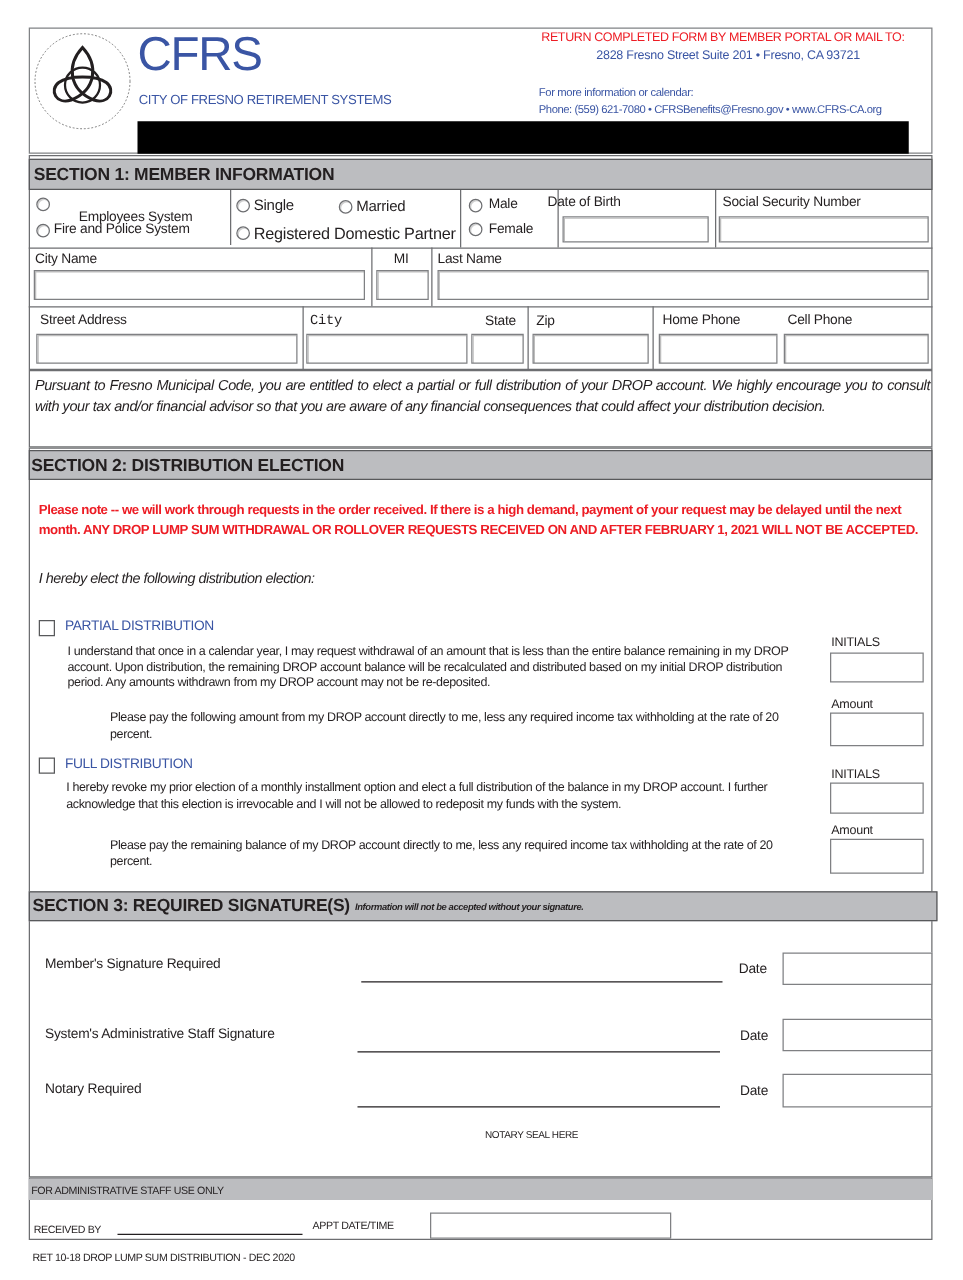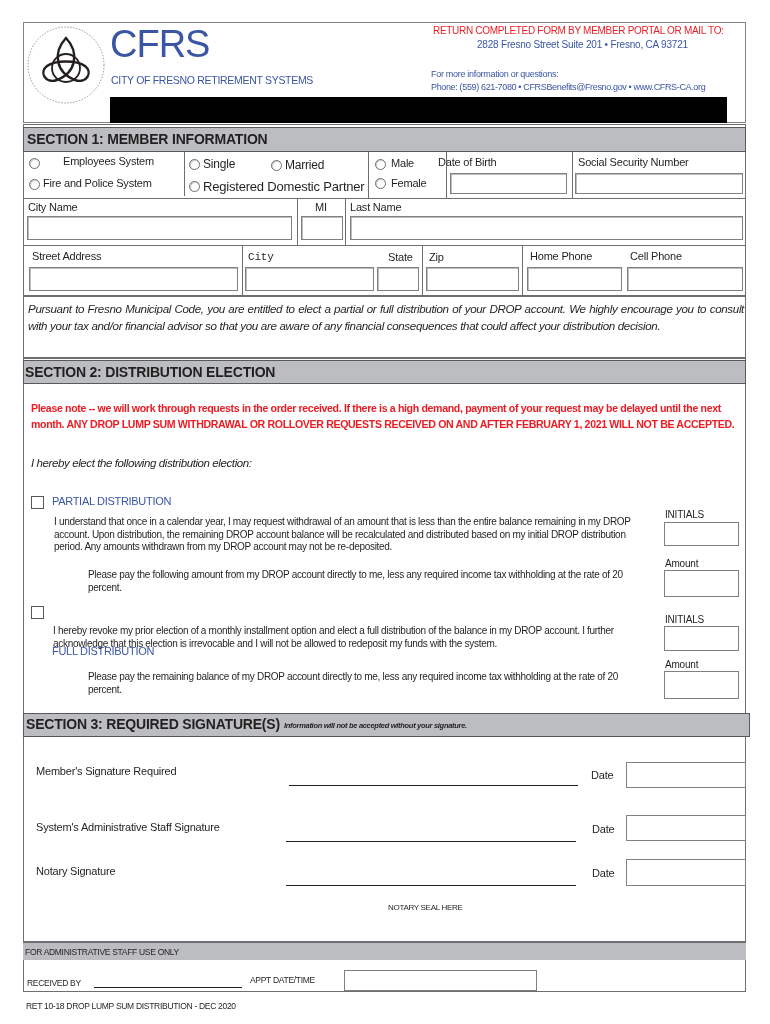--- a/index.html
+++ b/index.html
@@ -31,38 +31,38 @@
       <circle cx="41" cy="44" r="14" stroke-width="1.8"></circle>
     </g>
   </svg>
 </div>
 
 <div class="abs" style="left:110px;top:24px;font-size:38px;color:#3a55a4;letter-spacing:-1px;line-height:40px;">CFRS</div>
 <div class="abs" style="left:111px;top:74px;font-size:10.5px;color:#3a55a4;letter-spacing:-0.3px;white-space:nowrap;">CITY OF FRESNO RETIREMENT SYSTEMS</div>
 
 <div class="abs" style="left:433px;top:25px;font-size:10px;color:#ed1c24;letter-spacing:-0.3px;white-space:nowrap;">RETURN  COMPLETED FORM BY MEMBER PORTAL OR MAIL TO:</div>
 <div class="abs" style="left:477px;top:39px;font-size:10px;color:#3a55a4;letter-spacing:-0.2px;white-space:nowrap;">2828 Fresno Street Suite 201 • Fresno, CA  93721</div>
-<div class="abs" style="left:431px;top:69px;font-size:9px;color:#3a55a4;letter-spacing:-0.3px;white-space:nowrap;">For more information or questions:</div>
+<div class="abs" style="left:431px;top:69px;font-size:9px;color:#3a55a4;letter-spacing:-0.3px;white-space:nowrap;">For more information or calendar:</div>
 <div class="abs" style="left:431px;top:82px;font-size:9px;color:#3a55a4;letter-spacing:-0.35px;white-space:nowrap;">Phone:  (559) 621-7080 • CFRSBenefits@Fresno.gov • www.CFRS-CA.org</div>
 
 <div class="abs" style="left:110px;top:97px;width:617px;height:26px;background:#000;"></div>
 <div class="abs" style="left:121px;top:99px;font-size:18px;font-weight:bold;color:#000000;letter-spacing:-0.5px;white-space:nowrap;">DROP LUMP SUM DISTRIBUTION</div>
 
 <div class="frame" style="left:23px;top:124px;width:723px;height:172px;"></div>
 <div class="bar" style="left:23px;top:127px;width:723px;height:25px;"></div>
 <div class="bar-title" style="left:27px;top:131px;">SECTION 1:  MEMBER INFORMATION</div>
 
 <div class="vline" style="left:184px;top:152px;height:44px;"></div>
 <div class="vline" style="left:368px;top:152px;height:46px;"></div>
 <div class="vline" style="left:446px;top:152px;height:46px;"></div>
 <div class="vline" style="left:572px;top:152px;height:46px;"></div>
 <div class="hline" style="left:23px;top:198px;width:723px;"></div>
 
 <div class="radio" style="left:29px;top:158px;"></div>
-<div class="lbl" style="left:43px;top:155px;padding-left:20px;">Employees System</div>
+<div class="lbl" style="left:43px;top:168px;padding-left:20px;">Employees System</div>
 <div class="radio" style="left:29px;top:179px;"></div>
 <div class="lbl" style="left:43px;top:177px;">Fire and Police System</div>
 
 <div class="radio" style="left:189px;top:159px;"></div>
 <div class="lbl" style="left:203px;top:157px;font-size:12px;">Single</div>
 <div class="radio" style="left:271px;top:160px;"></div>
 <div class="lbl" style="left:285px;top:158px;font-size:12px;">Married</div>
 <div class="radio" style="left:189px;top:181px;"></div>
 <div class="lbl" style="left:203px;top:179px;font-size:13px;">Registered Domestic Partner</div>
 
@@ -117,21 +117,21 @@
 <div class="check" style="left:31px;top:496px;"></div>
 <div class="abs" style="left:52px;top:495px;font-size:11px;color:#3a55a4;letter-spacing:-0.3px;white-space:nowrap;">PARTIAL DISTRIBUTION</div>
 <div class="para" style="left:54px;top:516px;width:600px;">I understand that once in a calendar year, I may request withdrawal of an amount that is less than the entire balance remaining in my DROP account.  Upon distribution, the remaining DROP account balance will be recalculated and distributed based on my initial DROP distribution period.  Any amounts withdrawn from my DROP account may not be re-deposited.</div>
 <div class="para" style="left:88px;top:569px;width:565px;">Please pay the following amount from my DROP account directly to me, less any required income tax withholding at the rate of 20 percent.</div>
 <div class="lbl" style="left:665px;top:509px;font-size:10px;">INITIALS</div>
 <div class="field" style="left:664px;top:522px;width:75px;height:24px;box-shadow:none;"></div>
 <div class="lbl" style="left:665px;top:558px;font-size:10px;">Amount</div>
 <div class="field" style="left:664px;top:570px;width:75px;height:27px;box-shadow:none;"></div>
 
 <div class="check" style="left:31px;top:606px;"></div>
-<div class="abs" style="left:52px;top:605px;font-size:11px;color:#3a55a4;letter-spacing:-0.3px;white-space:nowrap;margin-top:40px;">FULL DISTRIBUTION</div>
+<div class="abs" style="left:52px;top:605px;font-size:11px;color:#3a55a4;letter-spacing:-0.3px;white-space:nowrap;">FULL DISTRIBUTION</div>
 <div class="para" style="left:53px;top:625px;width:600px;">I hereby revoke my prior election of a monthly installment option and elect a full distribution of the balance in my DROP account.  I further acknowledge that this election is irrevocable and I will not be allowed to redeposit my funds with the system.</div>
 <div class="para" style="left:88px;top:671px;width:565px;">Please pay the remaining balance of my DROP account directly to me, less any required income tax withholding at the rate of 20 percent.</div>
 <div class="lbl" style="left:665px;top:614px;font-size:10px;">INITIALS</div>
 <div class="field" style="left:664px;top:626px;width:75px;height:25px;box-shadow:none;"></div>
 <div class="lbl" style="left:665px;top:659px;font-size:10px;">Amount</div>
 <div class="field" style="left:664px;top:671px;width:75px;height:28px;box-shadow:none;"></div>
 
 <div class="frame" style="left:23px;top:714px;width:723px;height:228px;"></div>
 <div class="bar" style="left:23px;top:713px;width:727px;height:24px;"></div>
 <div class="bar-title" style="left:26px;top:716px;">SECTION 3:  REQUIRED SIGNATURE(S)</div>
@@ -140,21 +140,21 @@
 <div class="lbl" style="left:36px;top:765px;">Member's Signature Required</div>
 <div class="sigline" style="left:289px;top:785px;width:289px;"></div>
 <div class="lbl" style="left:591px;top:769px;">Date</div>
 <div class="field" style="left:626px;top:762px;width:120px;height:26px;box-shadow:none;"></div>
 
 <div class="lbl" style="left:36px;top:821px;">System's Administrative Staff Signature</div>
 <div class="sigline" style="left:286px;top:841px;width:290px;"></div>
 <div class="lbl" style="left:592px;top:823px;">Date</div>
 <div class="field" style="left:626px;top:815px;width:120px;height:26px;box-shadow:none;"></div>
 
-<div class="lbl" style="left:36px;top:865px;">Notary Signature</div>
+<div class="lbl" style="left:36px;top:865px;">Notary Required</div>
 <div class="sigline" style="left:286px;top:885px;width:290px;"></div>
 <div class="lbl" style="left:592px;top:867px;">Date</div>
 <div class="field" style="left:626px;top:859px;width:120px;height:27px;box-shadow:none;"></div>
 
 <div class="abs" style="left:388px;top:903px;font-size:8px;letter-spacing:-0.3px;white-space:nowrap;">NOTARY SEAL HERE</div>
 
 <div class="frame" style="left:23px;top:942px;width:723px;height:50px;"></div>
 <div class="abs" style="left:23px;top:943px;width:723px;height:17px;background:#bcbdc0;"></div>
 <div class="abs" style="left:25px;top:947px;font-size:8.5px;letter-spacing:-0.3px;white-space:nowrap;">FOR ADMINISTRATIVE STAFF USE ONLY</div>
 

